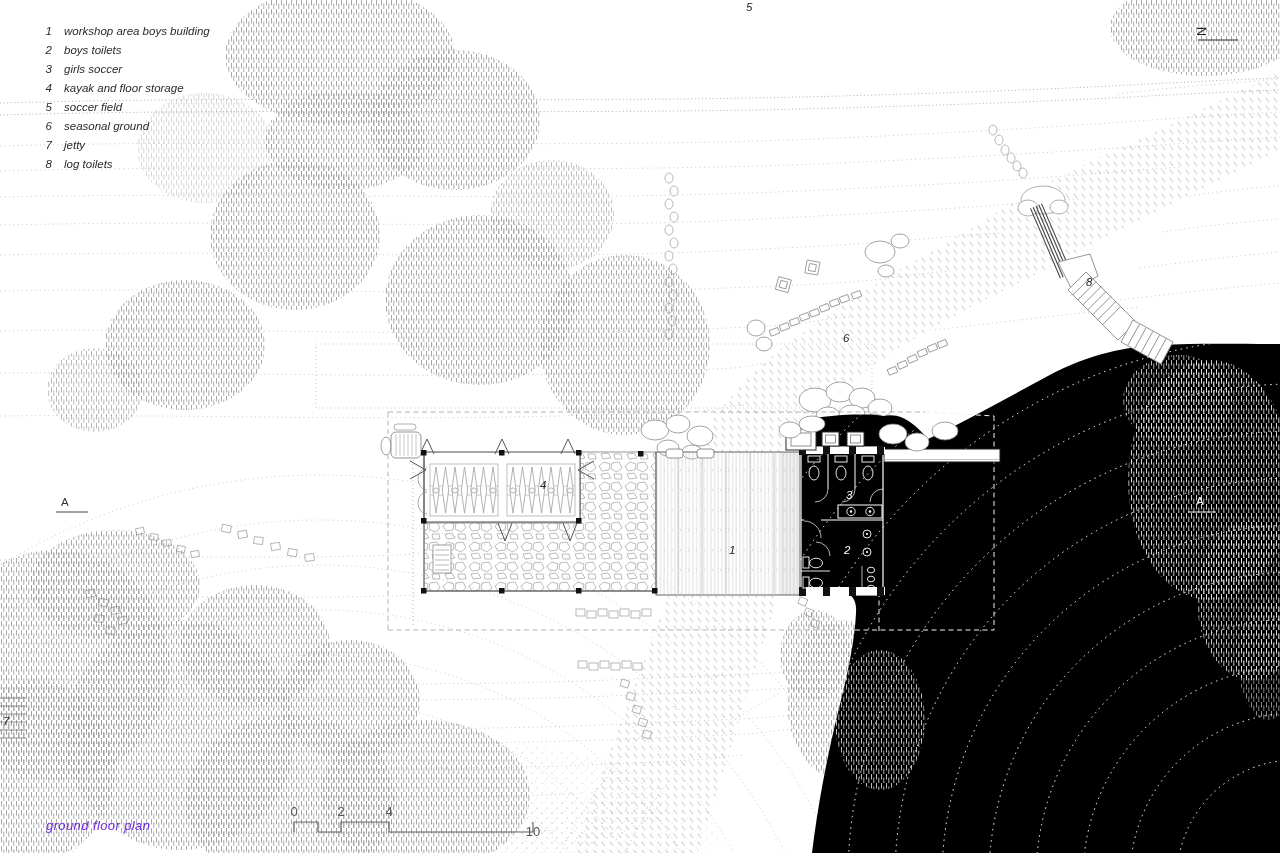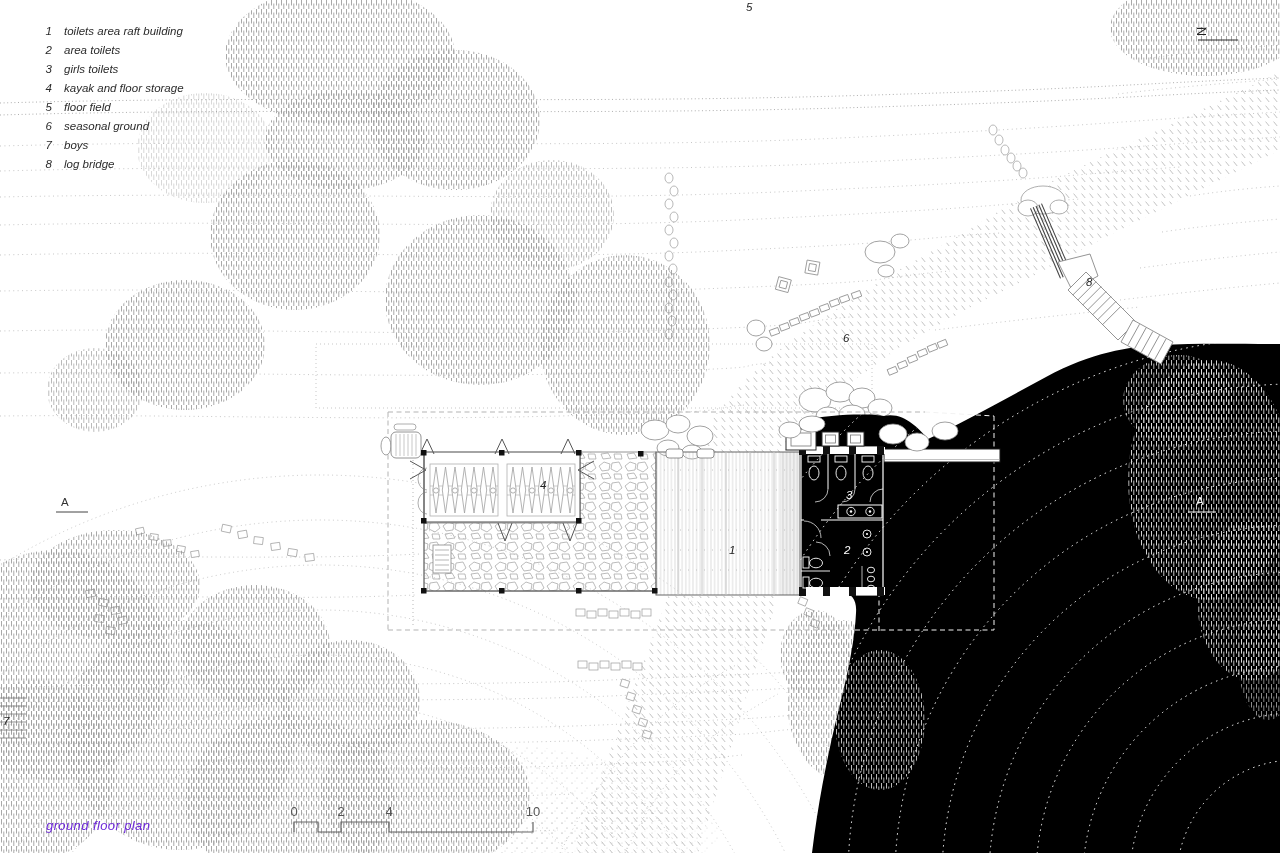--- a/index.html
+++ b/index.html
@@ -512,65 +512,65 @@
 </g>
 
 <line x1="56" y1="512" x2="88" y2="512" stroke="#444" stroke-width="1"></line>
 <line x1="1198" y1="40" x2="1238" y2="40" stroke="#333" stroke-width="1.2"></line>
 <polyline points="294,832 294,822 318,822 318,832 341,832 341,822 389,822 389,832 533,832 533,822" fill="none" stroke="#666" stroke-width="1.2"></polyline>
 </svg>
 
 <div class="txt legend">
   <div class="row">
         <span class="num">1</span>
-        <span>toilets area raft building</span>
+        <span>workshop area boys building</span>
       </div>
   <div class="row">
         <span class="num">2</span>
-        <span>area toilets</span>
+        <span>boys toilets</span>
       </div>
   <div class="row">
         <span class="num">3</span>
-        <span>girls toilets</span>
+        <span>girls soccer</span>
       </div>
   <div class="row">
         <span class="num">4</span>
         <span>kayak and floor storage</span>
       </div>
   <div class="row">
         <span class="num">5</span>
-        <span>floor field</span>
+        <span>soccer field</span>
       </div>
   <div class="row">
         <span class="num">6</span>
         <span>seasonal ground</span>
       </div>
   <div class="row">
         <span class="num">7</span>
-        <span>boys</span>
+        <span>jetty</span>
       </div>
   <div class="row">
         <span class="num">8</span>
-        <span>log bridge</span>
+        <span>log toilets</span>
       </div>
 </div>
 
 <span class="txt plan-label" style="left:746px;top:1px;">5</span>
 <span class="txt plan-label" style="left:540px;top:479px;">4</span>
 <span class="txt plan-label" style="left:729px;top:544px;">1</span>
 <span class="txt plan-label white" style="left:846px;top:489px;">3</span>
 <span class="txt plan-label white" style="left:844px;top:544px;">2</span>
 <span class="txt plan-label" style="left:843px;top:332px;">6</span>
 <span class="txt plan-label" style="left:1086px;top:276px;">8</span>
 <span class="txt plan-label" style="left:3px;top:715px;">7</span>
 
 <span class="txt marker-a" style="left:61px;top:496px;">A</span>
 <span class="txt marker-a white" style="left:1196px;top:495px;">A</span>
 <span class="txt north-n" style="left:1197px;top:24px;">N</span>
 
 <span class="txt scale-num" style="left:294px;top:804px;">0</span>
 <span class="txt scale-num" style="left:341px;top:804px;">2</span>
 <span class="txt scale-num" style="left:389px;top:804px;">4</span>
-<span class="txt scale-num" style="left:533px;top:804px;text-align:right;">10</span>
+<span class="txt scale-num" style="left:533px;top:824px;text-align:right;">10</span>
 
 <span class="txt title" style="left:46px;top:818px;">ground floor plan</span>
 
 </div>
 
 </body></html>

